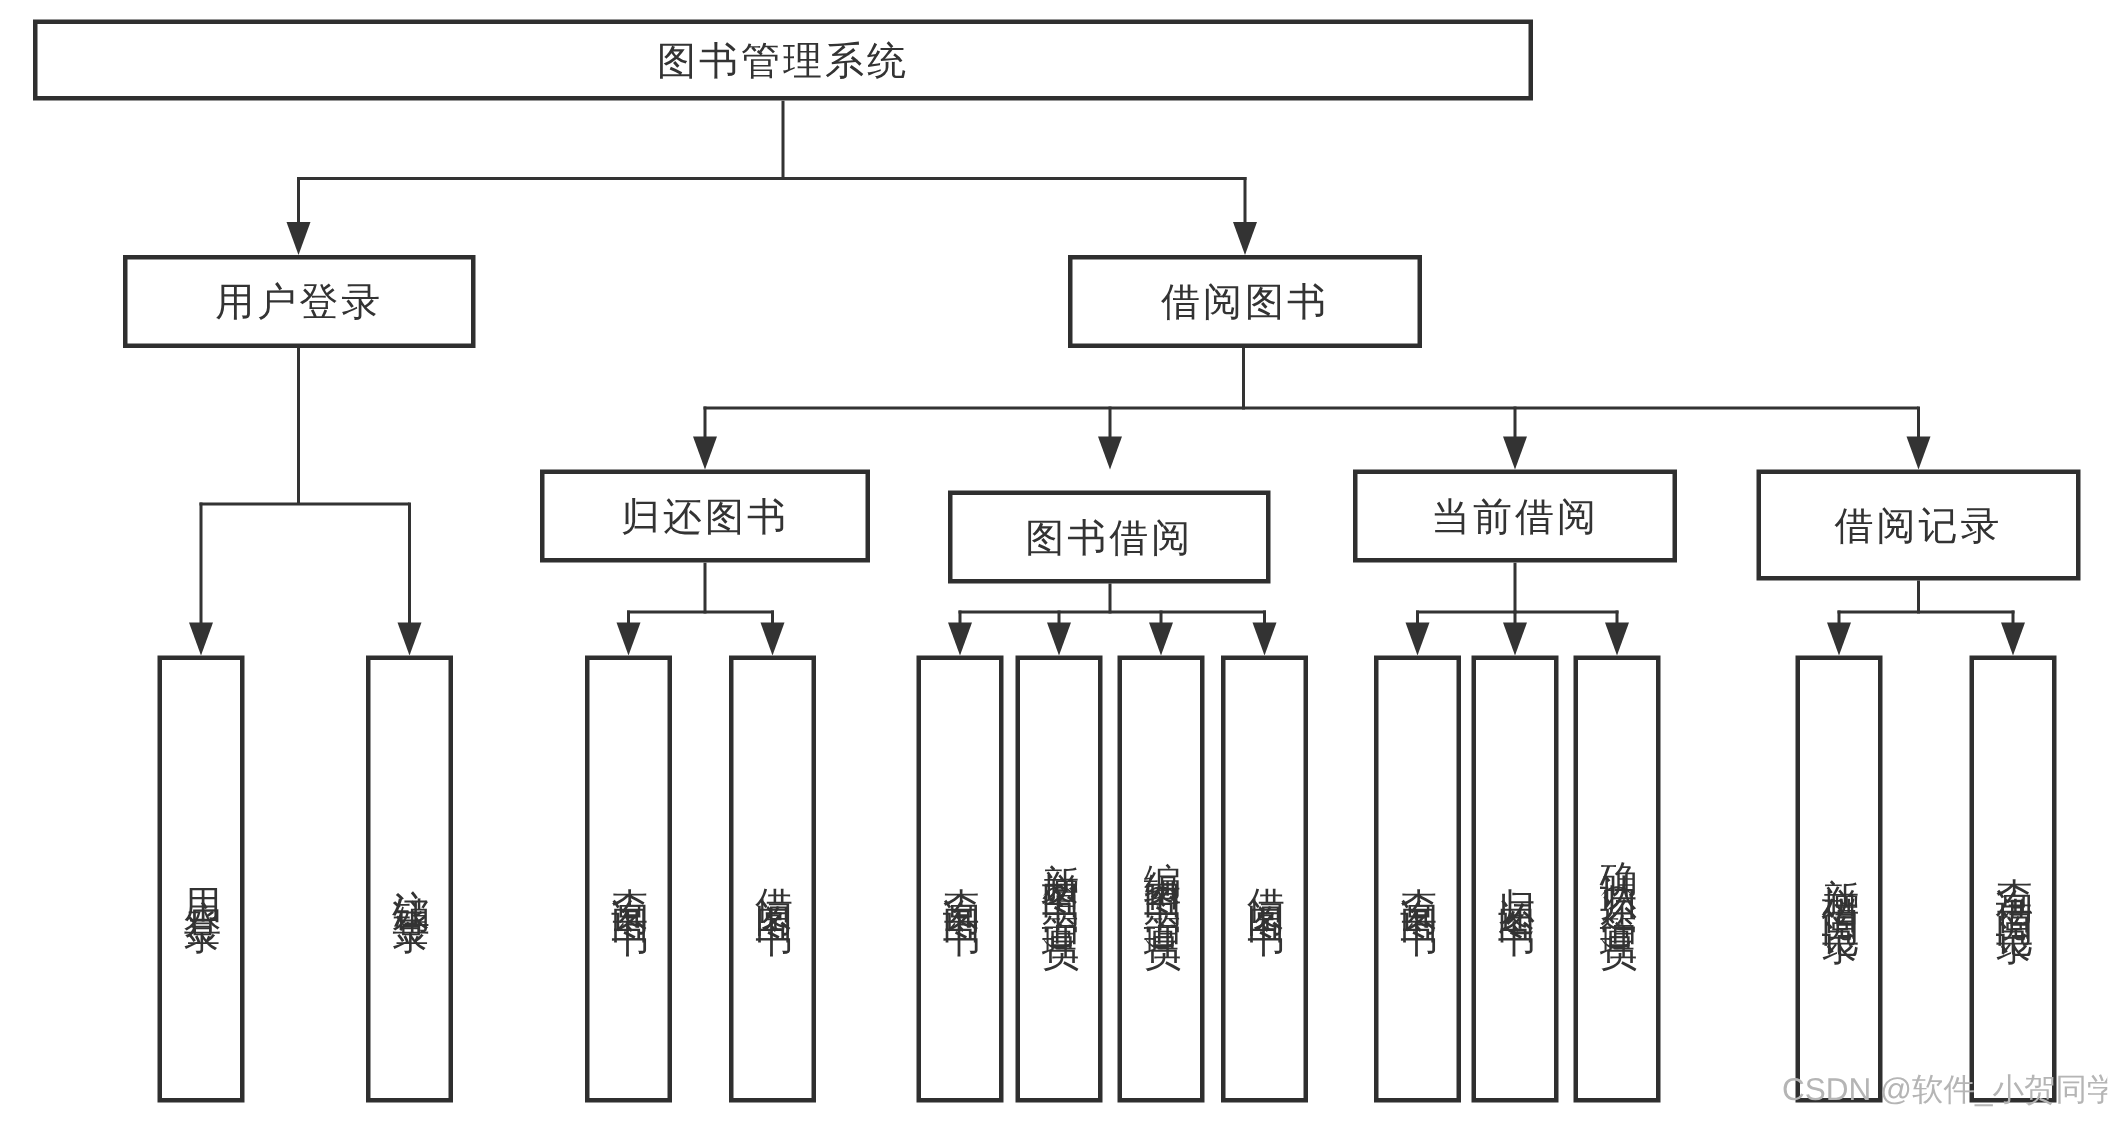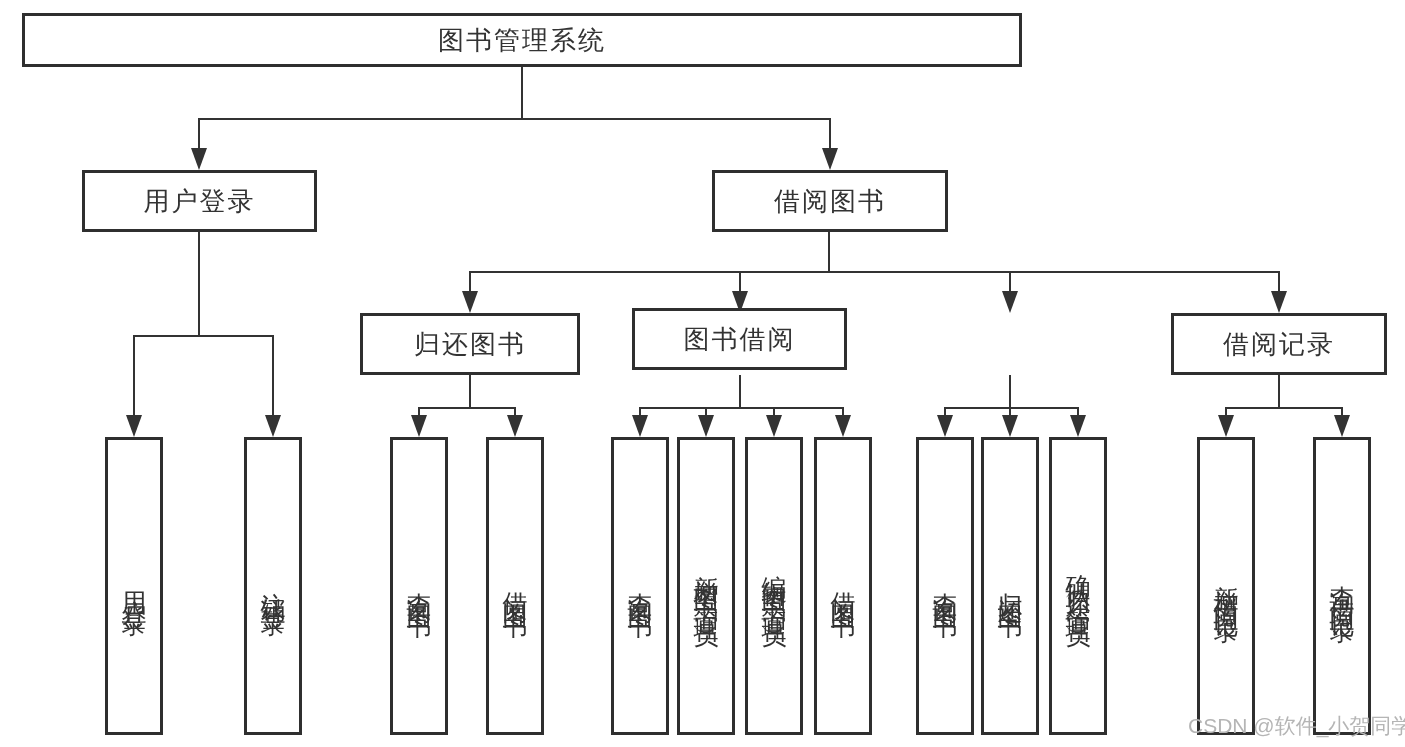--- a/index.html
+++ b/index.html
@@ -134,24 +134,27 @@
   <div class="box hbox" style="left:82px;top:170px;width:235px;height:62px;">
     <span>用户登录</span>
   </div>
   <div class="box hbox" style="left:712px;top:170px;width:236px;height:62px;">
     <span>借阅图书</span>
   </div>
 
   <div class="box hbox" style="left:360px;top:313px;width:220px;height:62px;">
     <span>归还图书</span>
   </div>
-  <div class="box hbox" style="left:632px;top:308px;width:215px;height:62px;">
+  <div class="box hbox" style="left:632px;top:327px;width:215px;height:62px;">
     <span>图书借阅</span>
   </div>
-  <div class="box hbox" style="left:1171px;top:313px;width:216px;height:62px;">
+  <div class="box hbox" style="left:902px;top:313px;width:216px;height:62px;">
+    <span>当前借阅</span>
+  </div>
+  <div class="box hbox" style="left:1171px;top:313px;width:216px;height:74px;">
     <span>借阅记录</span>
   </div>
 
   <div class="box leaf" style="left:105px;top:437px;width:58px;height:298px;">
     <span>用户登录</span>
   </div>
   <div class="box leaf" style="left:244px;top:437px;width:58px;height:298px;">
     <span>注销登录</span>
   </div>
 

